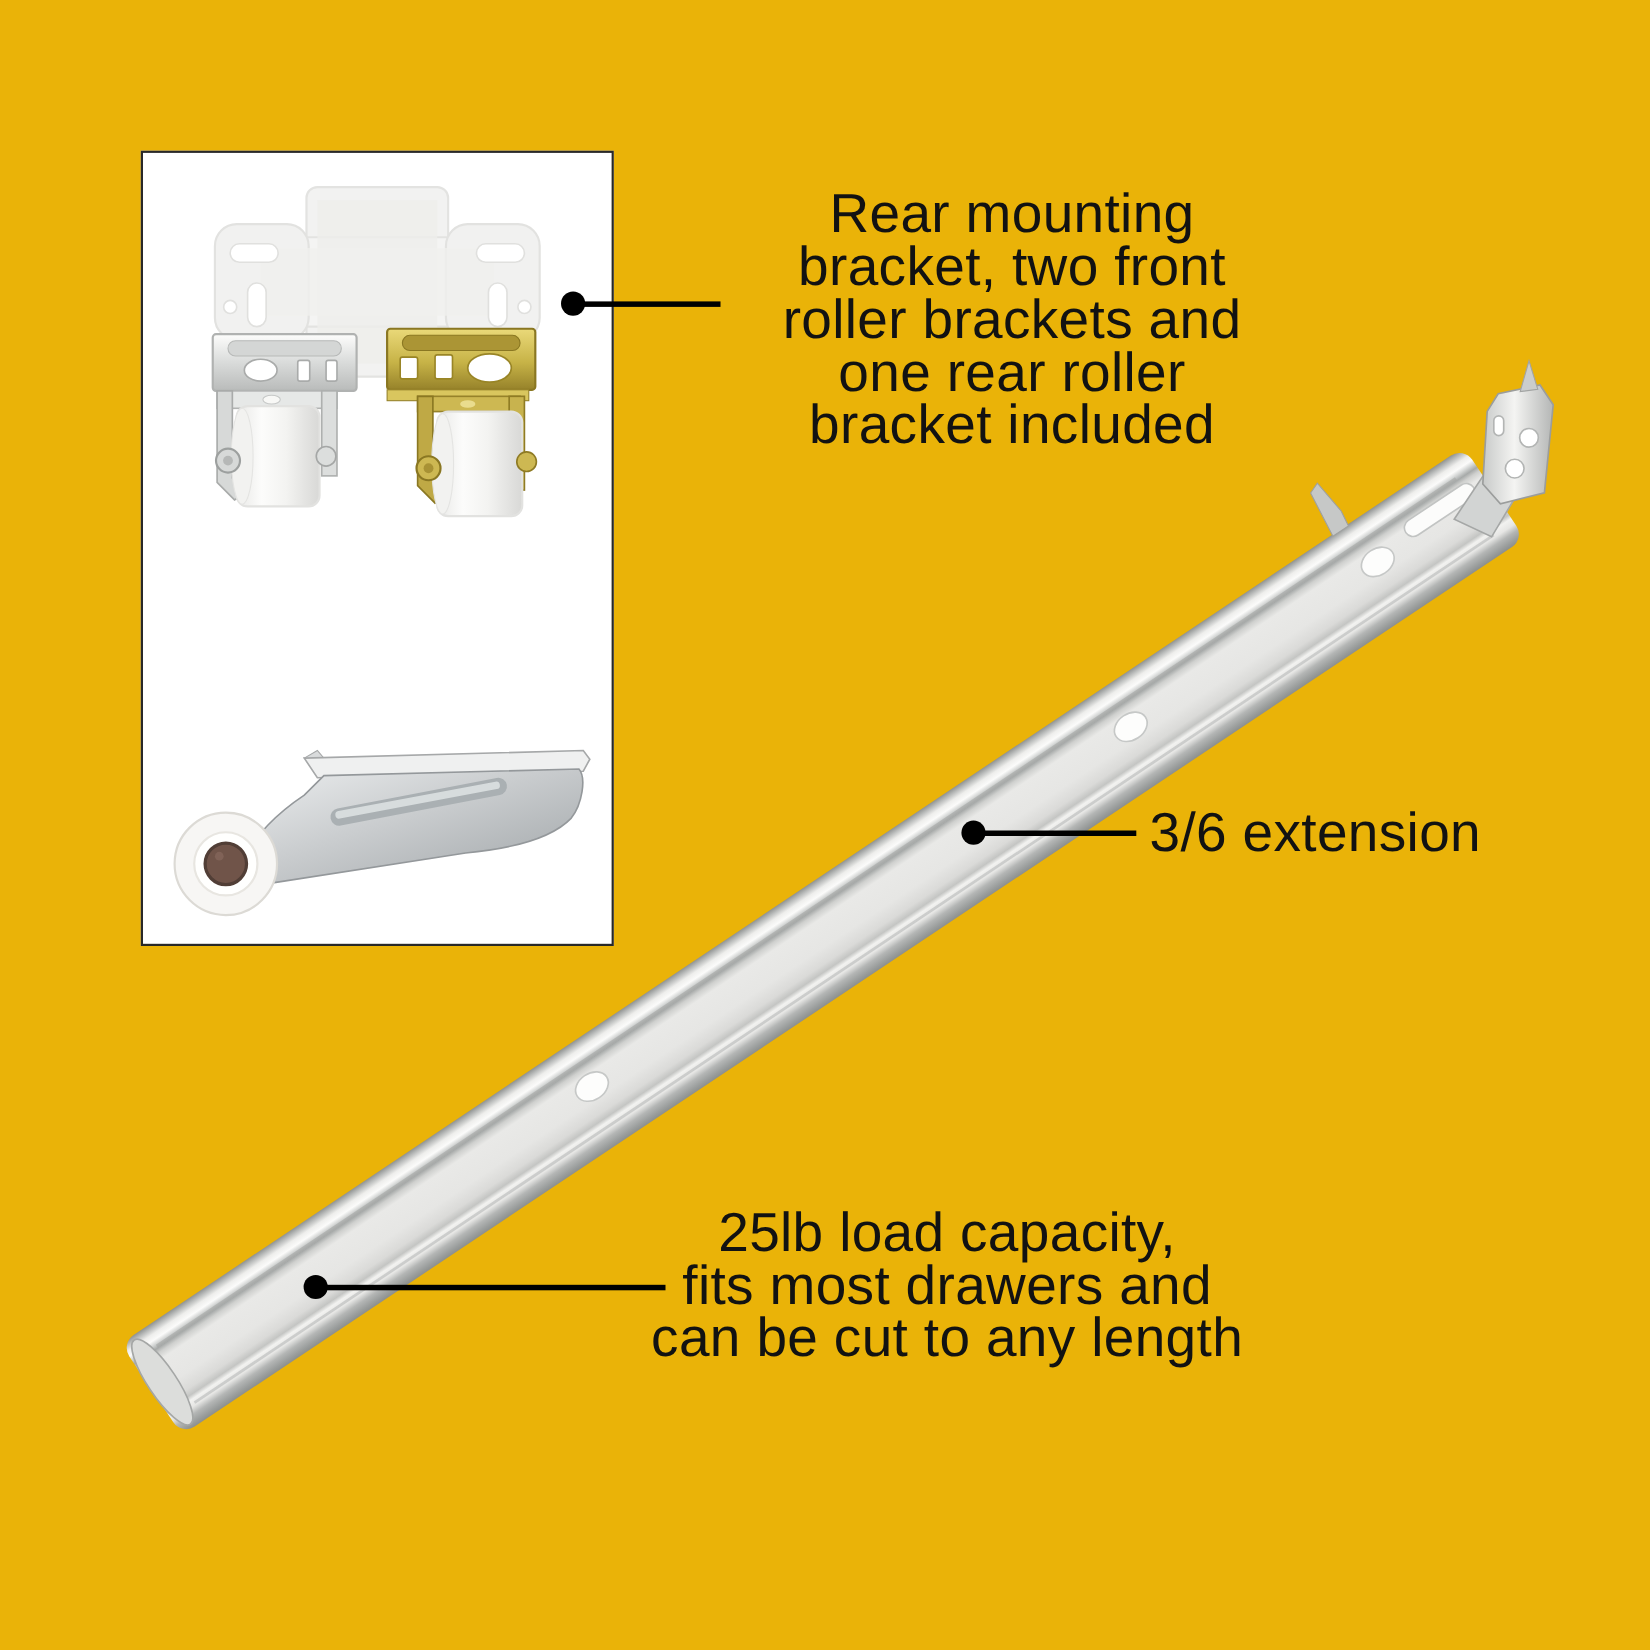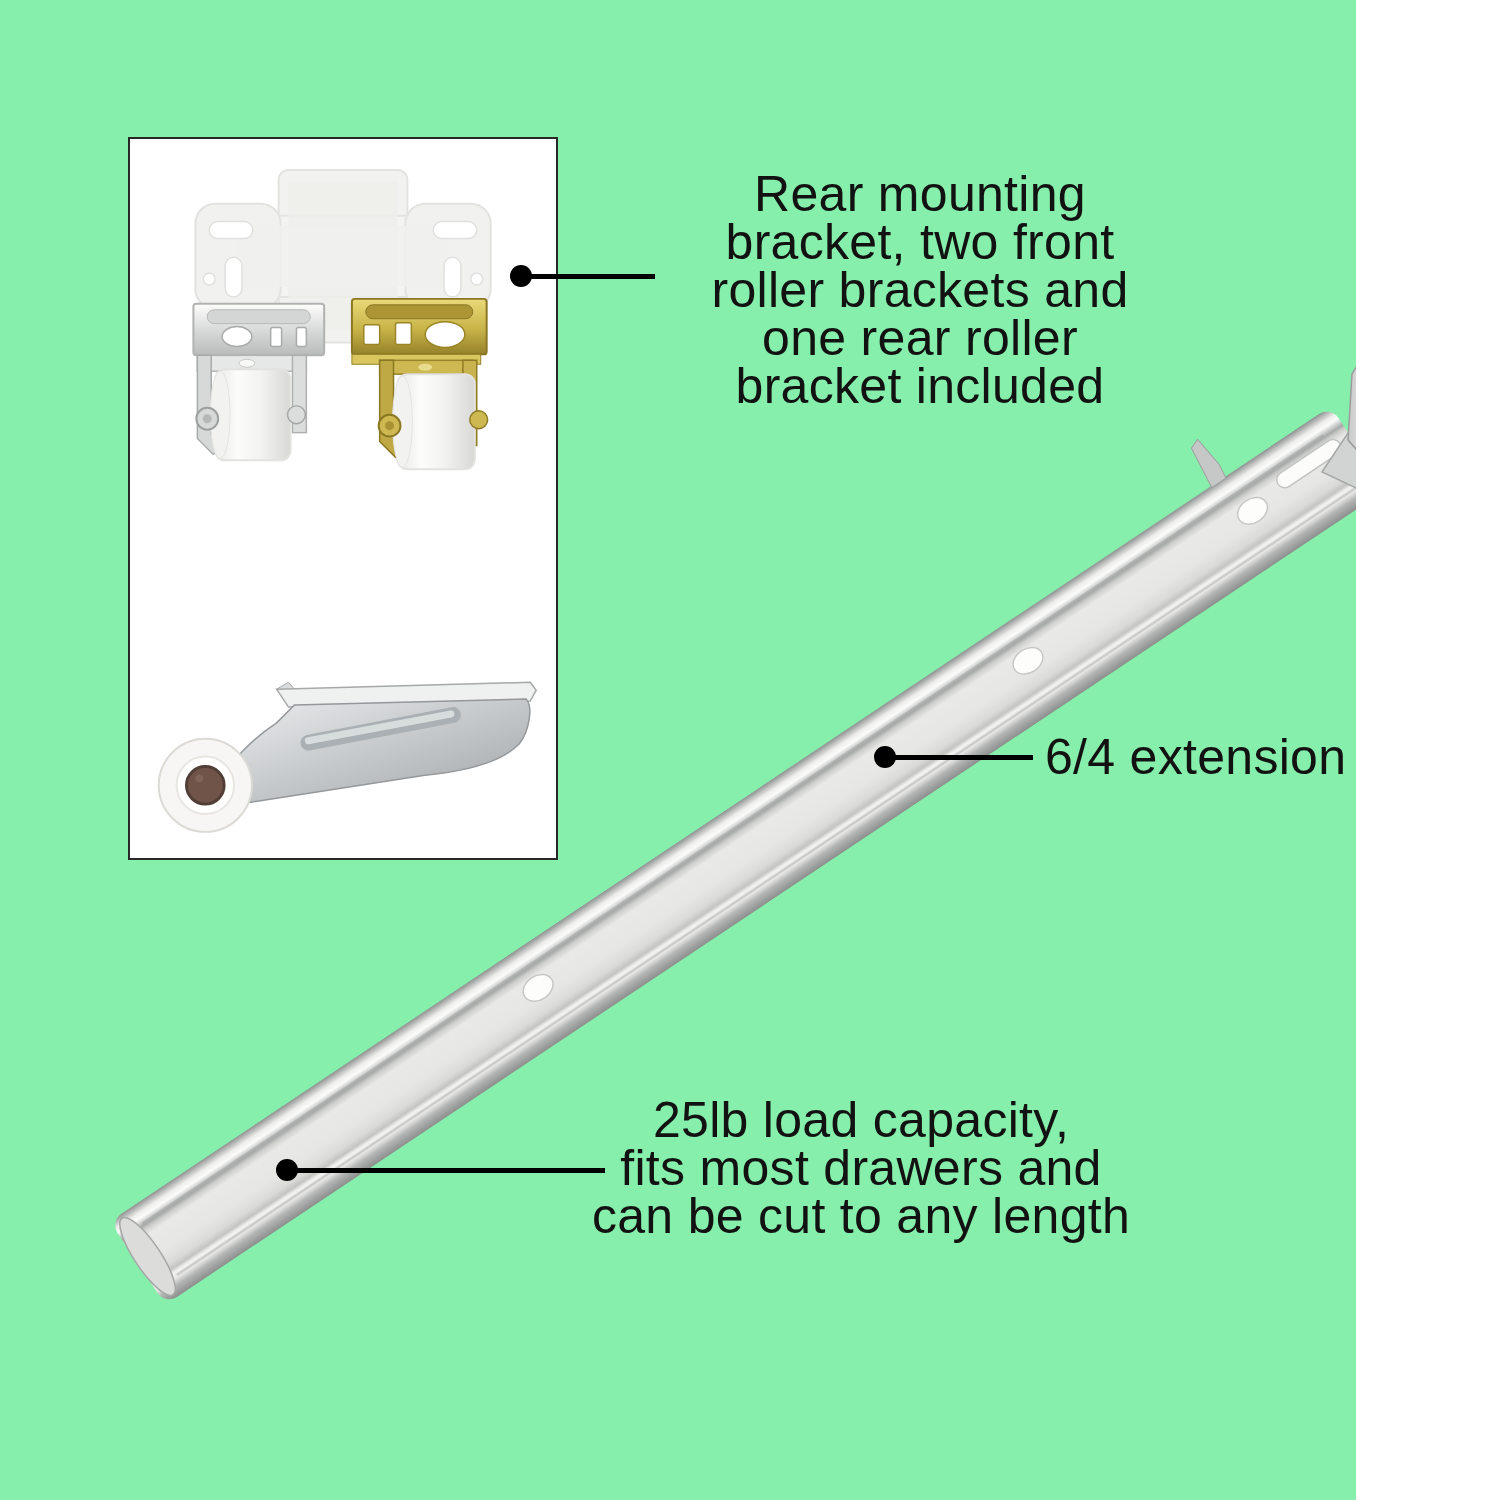--- a/index.html
+++ b/index.html
@@ -1,20 +1,20 @@
 <!DOCTYPE html>
 <html><head>
 <meta charset="utf-8">
 <style>
   html, body { margin: 0; padding: 0; background: #ffffff; }
   .canvas {
     position: relative;
-    width: 1356px;
+    width: 1500px;
     height: 1500px;
-    background: #86efac;
+    background: #eab308;
     overflow: hidden;
     font-family: "Liberation Sans", sans-serif;
   }
   .rail-svg {
     position: absolute;
     left: 0; top: 0;
     width: 1500px; height: 1500px;
     z-index: 1;
   }
   .inset-box {
@@ -210,18 +210,18 @@
   <div class="callout-line line-2"></div>
 
   <div class="callout-dot dot-3"></div>
   <div class="callout-line line-3"></div>
 
   <div class="note note-included">Rear mounting
 bracket, two front
 roller brackets and
 one rear roller
 bracket included</div>
-  <div class="note note-extension">6/4 extension</div>
+  <div class="note note-extension">3/6 extension</div>
   <div class="note note-capacity">25lb load capacity,
 fits most drawers and
 can be cut to any length</div>
 
 </div>
 
 </body></html>

